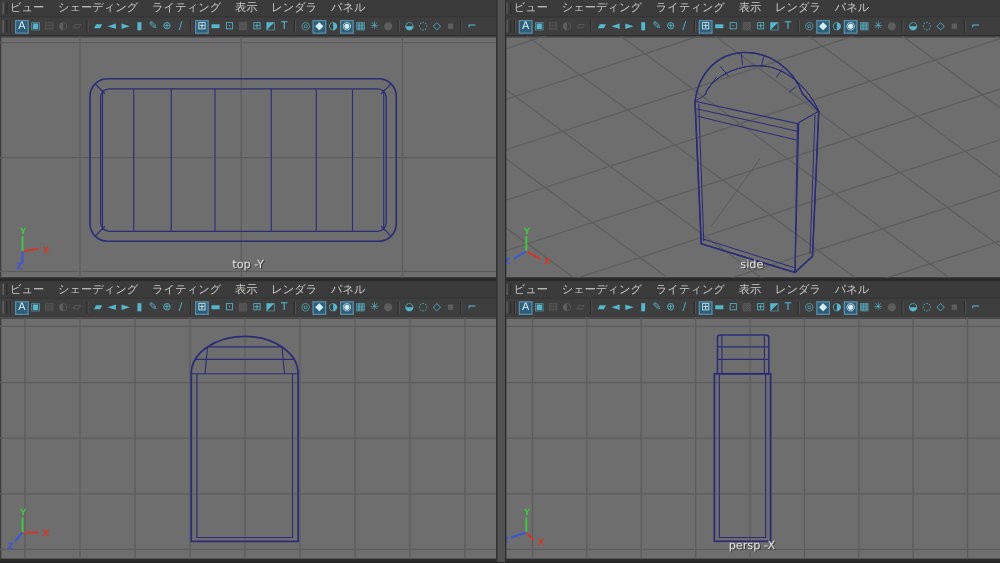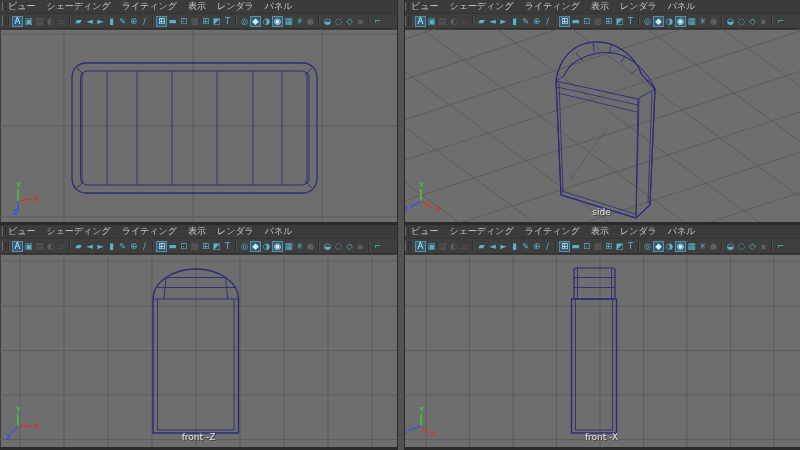--- a/index.html
+++ b/index.html
@@ -113,20 +113,21 @@
         </g>
         <g class="gizmo" transform="translate(18,172)">
             <line x1="0" y1="0" x2="13" y2="-2" stroke="#cf3a2c" stroke-width="1.6"></line>
             <text x="16" y="1" fill="#cf3a2c">X</text>
             <line x1="0" y1="0" x2="0" y2="-12" stroke="#42c542" stroke-width="1.6"></line>
             <text x="-2" y="-14" fill="#42c542">Y</text>
             <line x1="0" y1="0" x2="0" y2="10" stroke="#3c55dd" stroke-width="1.6"></line>
             <text x="-5" y="14" fill="#3c55dd">Z</text>
           </g>
       </svg>
+      <div class="view-label">top -Y</div>
     </div>
   </div>
 
   <div class="panel" id="panel-persp">
     <div class="menubar">
         <span class="menu-item">ビュー</span>
         <span class="menu-item">シェーディング</span>
         <span class="menu-item">ライティング</span>
         <span class="menu-item">表示</span>
         <span class="menu-item">レンダラ</span>
@@ -281,21 +282,20 @@
         </g>
         <g class="gizmo" transform="translate(18,172)">
             <line x1="0" y1="0" x2="13" y2="0" stroke="#cf3a2c" stroke-width="1.6"></line>
             <text x="16" y="3" fill="#cf3a2c">X</text>
             <line x1="0" y1="0" x2="0" y2="-12" stroke="#42c542" stroke-width="1.6"></line>
             <text x="-2" y="-14" fill="#42c542">Y</text>
             <line x1="0" y1="0" x2="-6" y2="7" stroke="#3c55dd" stroke-width="1.6"></line>
             <text x="-12" y="13" fill="#3c55dd">Z</text>
           </g>
       </svg>
-      <div class="view-label">front -Z</div>
     </div>
   </div>
 
   <div class="panel" id="panel-side">
     <div class="menubar">
         <span class="menu-item">ビュー</span>
         <span class="menu-item">シェーディング</span>
         <span class="menu-item">ライティング</span>
         <span class="menu-item">表示</span>
         <span class="menu-item">レンダラ</span>
@@ -363,18 +363,18 @@
         </g>
         <g class="gizmo" transform="translate(18,172)">
             <line x1="0" y1="0" x2="6" y2="6" stroke="#cf3a2c" stroke-width="1.6"></line>
             <text x="9" y="10" fill="#cf3a2c">X</text>
             <line x1="0" y1="0" x2="0" y2="-12" stroke="#42c542" stroke-width="1.6"></line>
             <text x="-2" y="-14" fill="#42c542">Y</text>
             <line x1="0" y1="0" x2="-12" y2="4" stroke="#3c55dd" stroke-width="1.6"></line>
             <text x="-19" y="8" fill="#3c55dd">Z</text>
           </g>
       </svg>
-      <div class="view-label">front -X</div>
+      <div class="view-label">persp -X</div>
     </div>
   </div>
 
   <div class="vdivider"></div>
 </div>
 
 </body></html>

